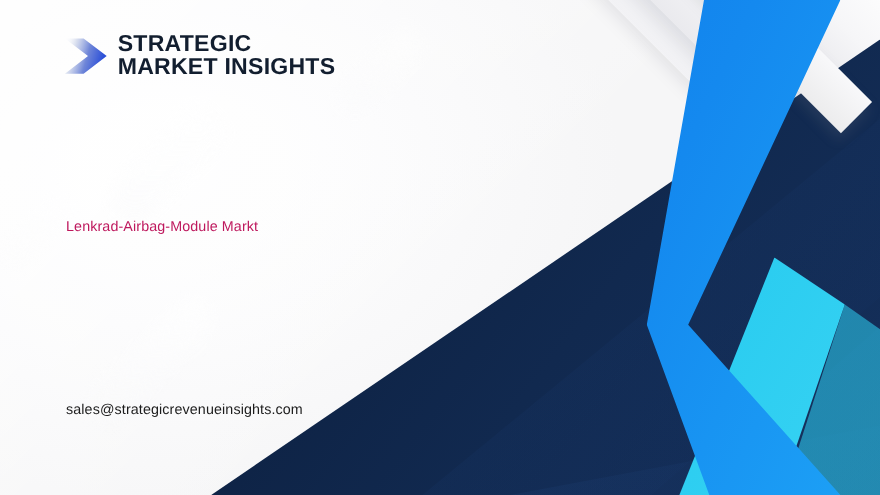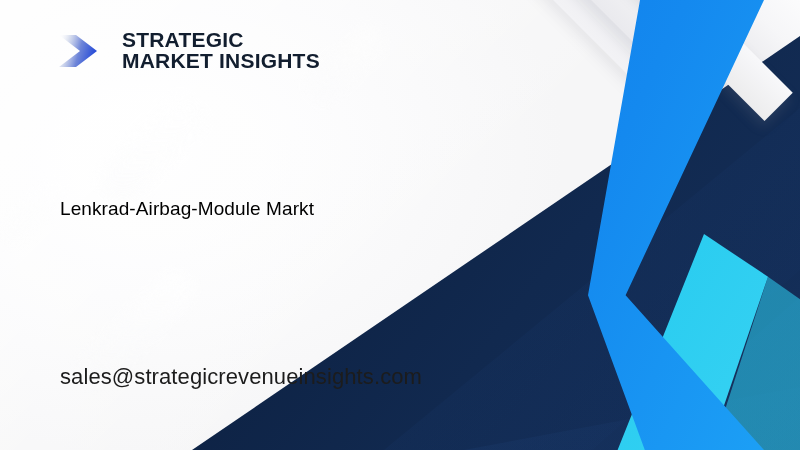--- a/index.html
+++ b/index.html
@@ -148,21 +148,21 @@
     box-shadow: 4px 6px 12px rgba(120,125,140,0.18);
   }
 
   
   .logo {
     position: absolute;
     left: 56px;
     top: 28px;
     display: flex;
     align-items: center;
-    gap: 20px;
+    gap: 5px;
   }
   .logo-mark { width: 46px; height: 46px; display: block; flex: none; }
   .logo-text { display: flex; flex-direction: column; }
   .logo-line1, .logo-line2 {
     font-size: 21px;
     font-weight: 700;
     letter-spacing: 0.2px;
     line-height: 0.99;
     color: #121e2f;
     white-space: nowrap;
@@ -174,31 +174,31 @@
     letter-spacing: 1.32px;
     color: #5f7ba8;
     white-space: nowrap;
   }
 
   
   .report-title {
     position: absolute;
     left: 60px;
     top: 198px;
-    font-size: 19px;
+    font-size: 13px;
     font-weight: 400;
-    color: #000000;
+    color: #be185d;
     letter-spacing: 0.1px;
     white-space: nowrap;
   }
   .contact-email {
     position: absolute;
     left: 60px;
     top: 364px;
-    font-size: 22px;
+    font-size: 13px;
     font-weight: 400;
     color: #1c1c1c;
     letter-spacing: 0.1px;
     white-space: nowrap;
   }
 </style>
 </head>
 <body>
 
 <div id="slide">

